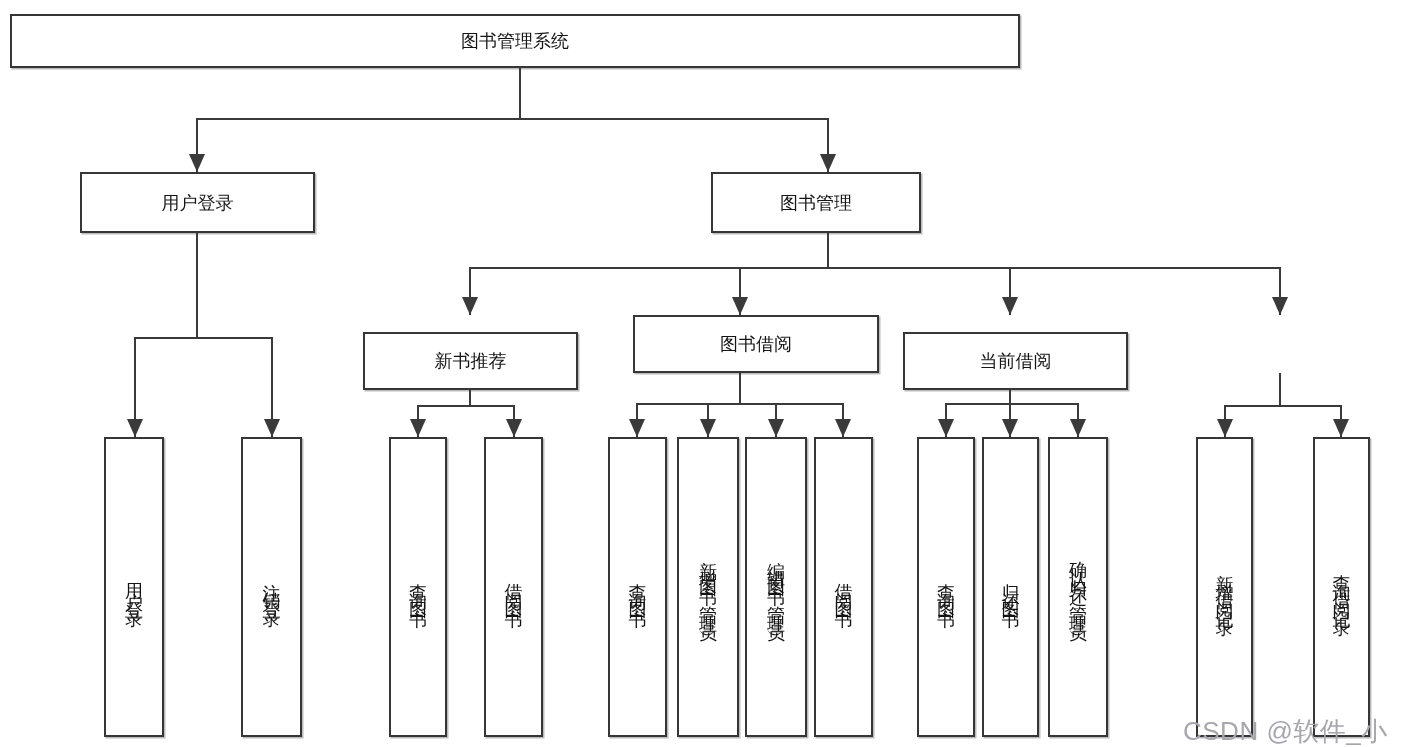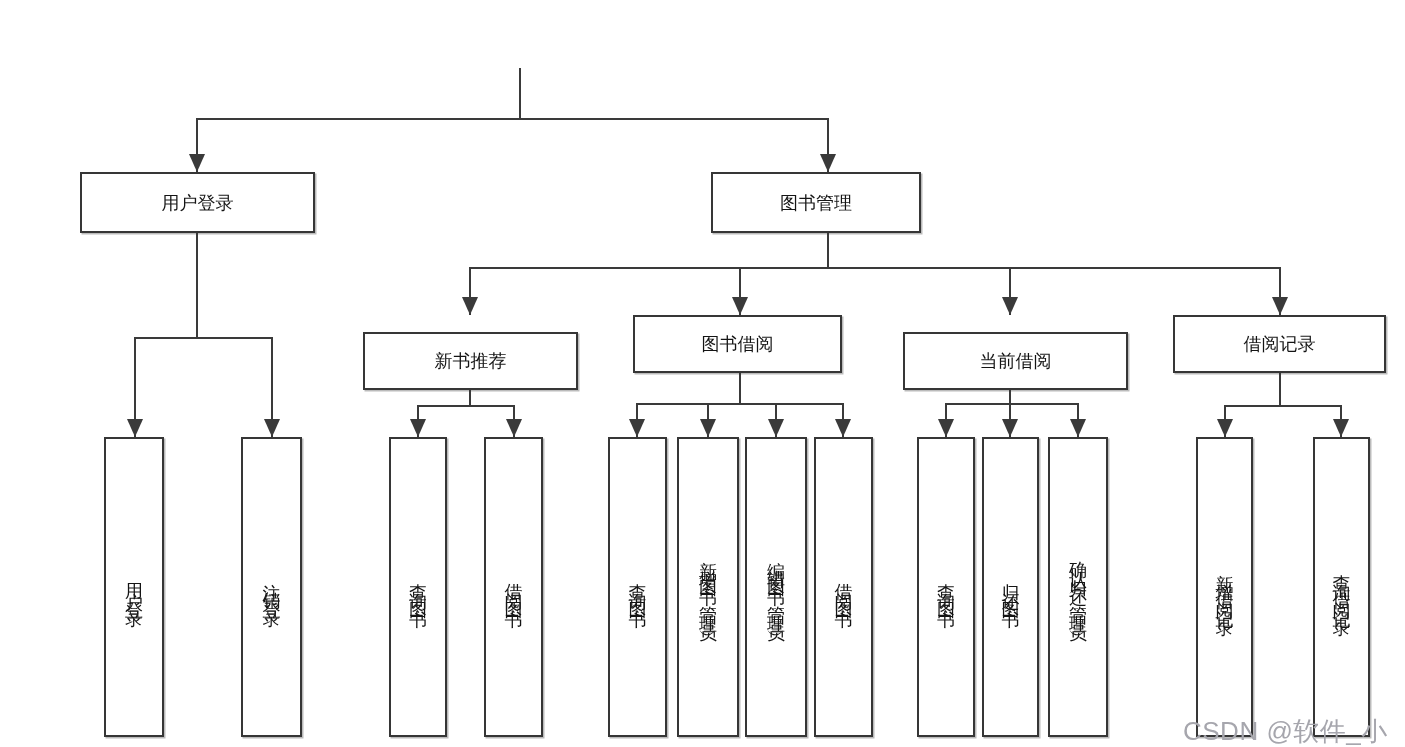--- a/index.html
+++ b/index.html
@@ -93,39 +93,39 @@
   <div class="arrow" style="left:629px;top:419px"></div>
   <div class="arrow" style="left:700px;top:419px"></div>
   <div class="arrow" style="left:768px;top:419px"></div>
   <div class="arrow" style="left:835px;top:419px"></div>
   <div class="arrow" style="left:938px;top:419px"></div>
   <div class="arrow" style="left:1002px;top:419px"></div>
   <div class="arrow" style="left:1070px;top:419px"></div>
   <div class="arrow" style="left:1217px;top:419px"></div>
   <div class="arrow" style="left:1333px;top:419px"></div>
 
+  <div class="box" style="left:10px;top:14px;width:1010px;height:54px">
+    <span class="lbl">图书管理系统</span>
+  </div>
 
   <div class="box" style="left:80px;top:172px;width:235px;height:61px">
     <span class="lbl">用户登录</span>
   </div>
   <div class="box" style="left:711px;top:172px;width:210px;height:61px">
     <span class="lbl">图书管理</span>
   </div>
 
   <div class="box" style="left:363px;top:332px;width:215px;height:58px">
     <span class="lbl">新书推荐</span>
   </div>
-  <div class="box" style="left:633px;top:315px;width:209px;height:58px">
+  <div class="box" style="left:633px;top:315px;width:246px;height:58px">
     <span class="lbl">图书借阅</span>
   </div>
   <div class="box" style="left:903px;top:332px;width:225px;height:58px">
     <span class="lbl">当前借阅</span>
-  </div>
-  <div class="box" style="left:1173px;top:315px;width:213px;height:58px">
-    <span class="lbl">借阅记录</span>
   </div>
 
   <div class="box leaf" style="left:104px;top:437px;width:60px;height:300px">
     <span class="lbl">用户登录</span>
   </div>
   <div class="box leaf" style="left:241px;top:437px;width:61px;height:300px">
     <span class="lbl">注销登录</span>
   </div>
 
   <div class="box leaf" style="left:389px;top:437px;width:58px;height:300px">

